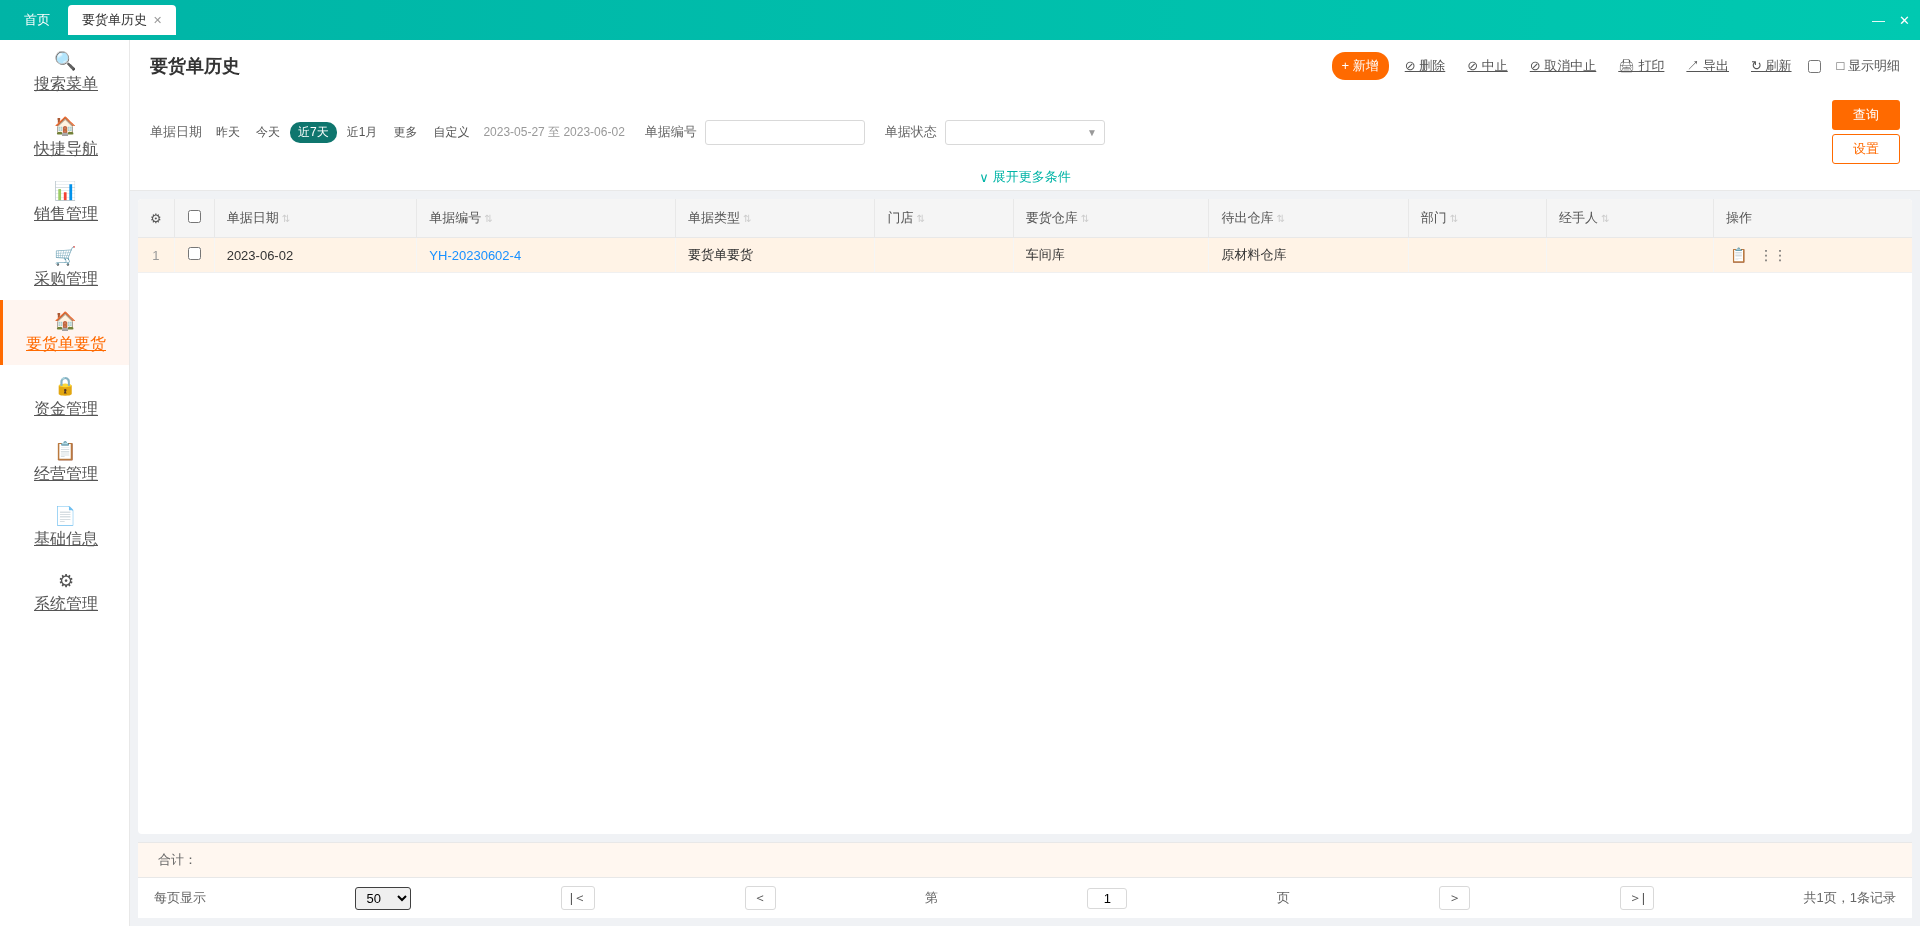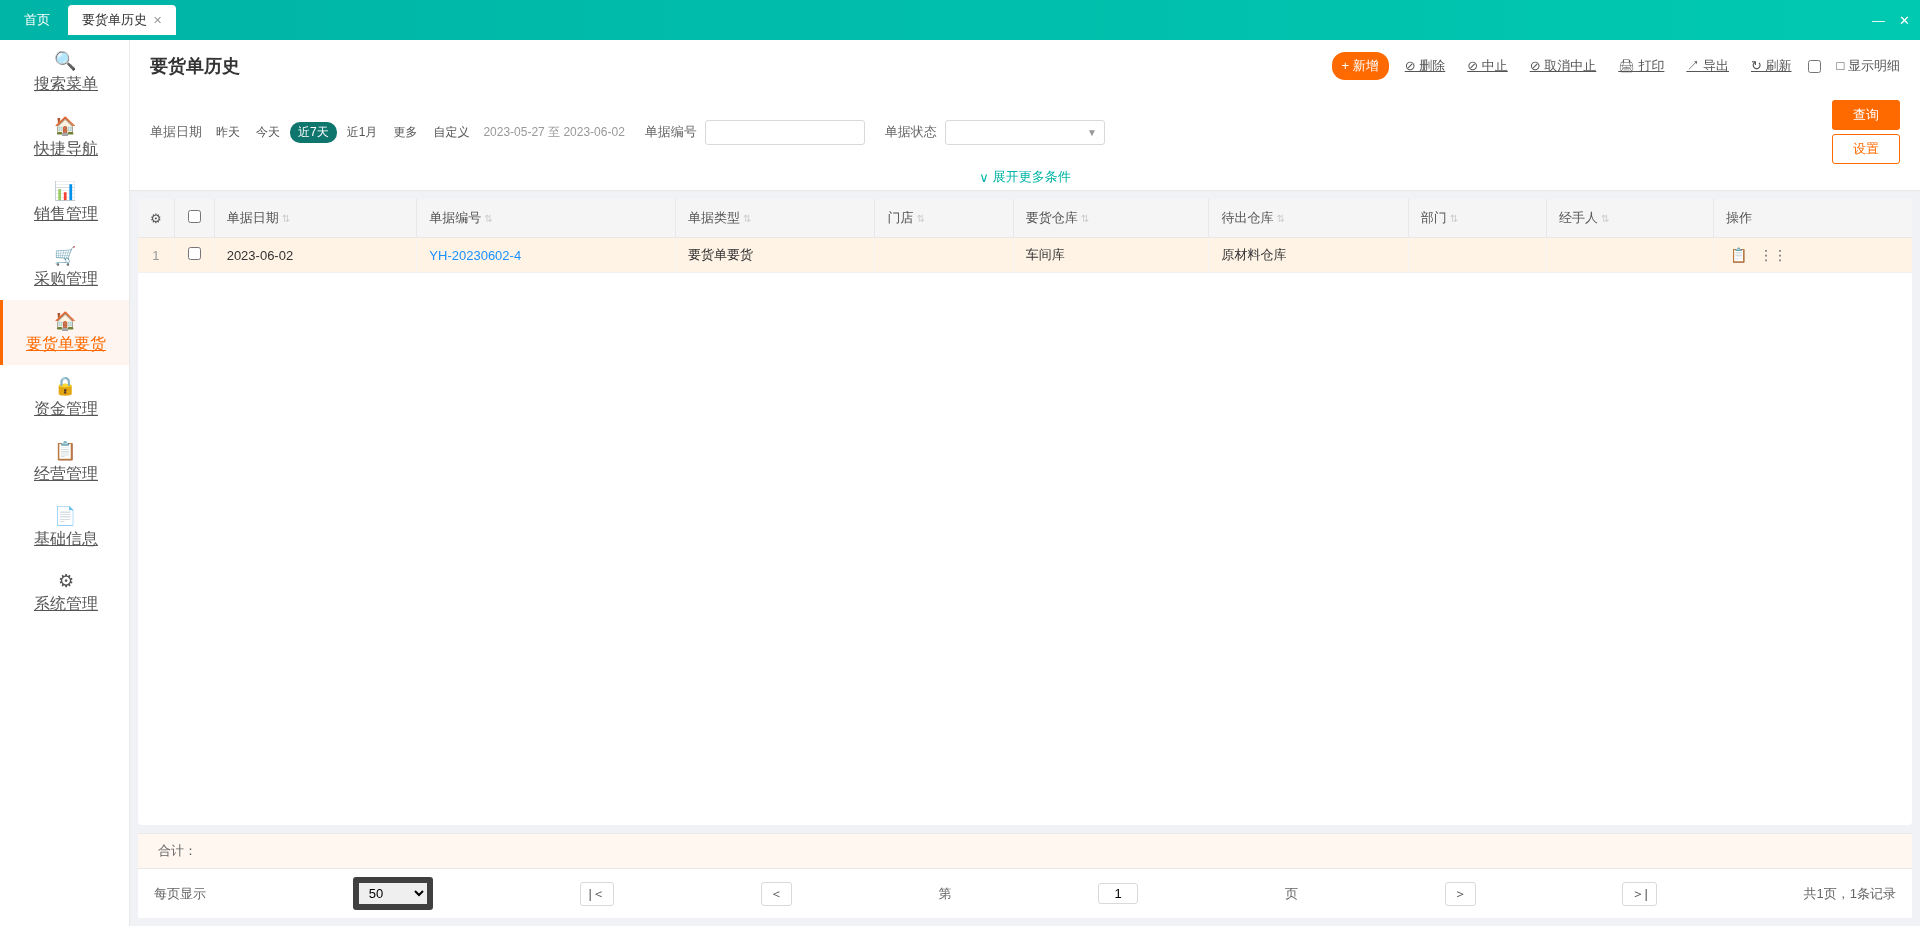--- a/index.html
+++ b/index.html
@@ -323,24 +323,24 @@
       justify-content: space-between;
       padding: 8px 16px;
       background: #fff;
       border-top: 1px solid #e8e8e8;
       gap: 8px;
       flex-shrink: 0;
       margin: 0 8px 8px;
     }
     .pagination-label { color: #666; font-size: 13px; }
     .page-select {
-      border: 6px solid #404040;
+      border: 1px solid #404040;
       border-radius: 3px;
       padding: 2px 6px;
-      width: 80px;
+      width: 56px;
       font-size: 13px;
     }
     .page-btn {
       border: 1px solid #d9d9d9;
       background: #fff;
       border-radius: 3px;
       padding: 2px 8px;
       cursor: pointer;
       color: #555;
       font-size: 13px;

